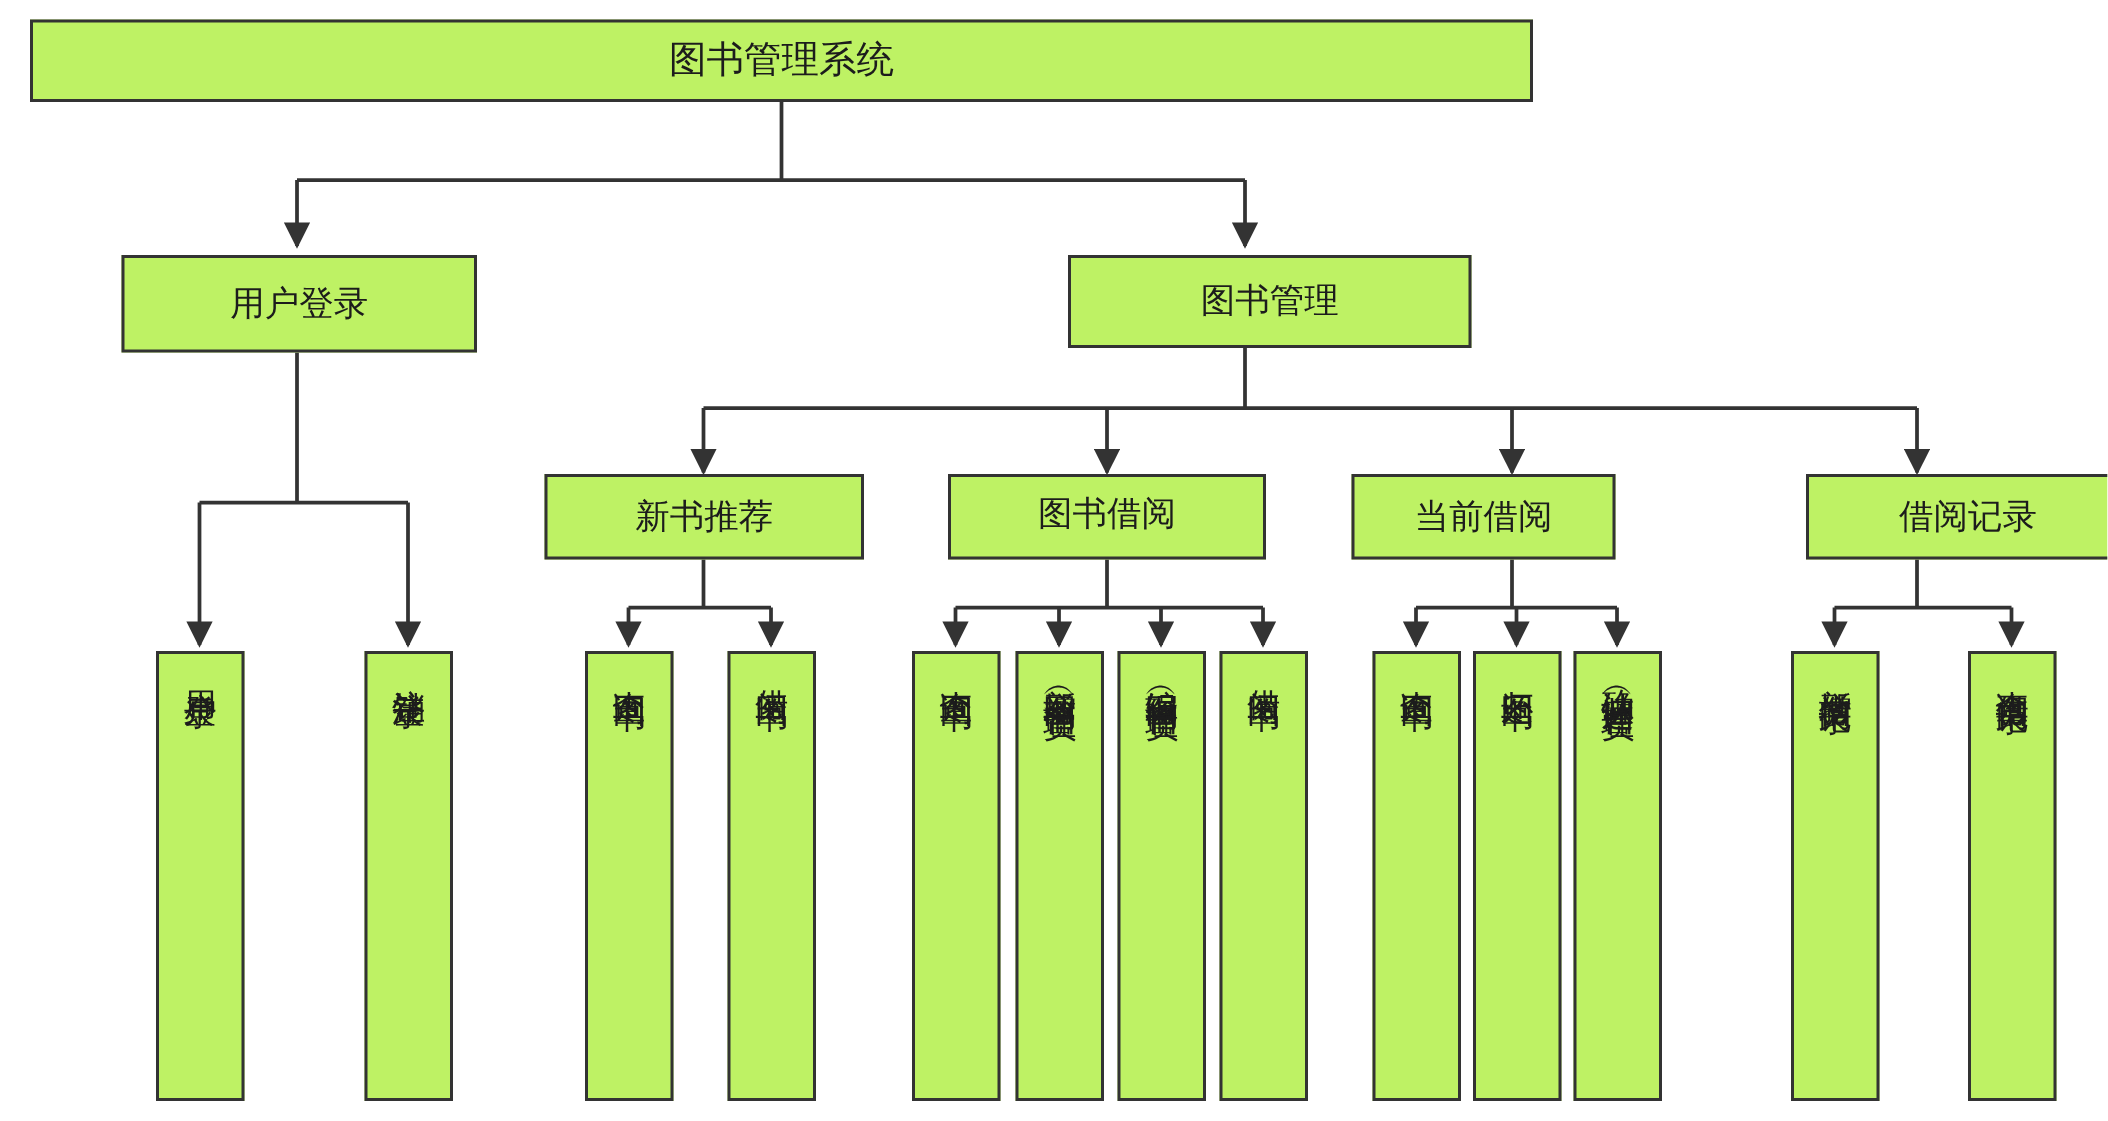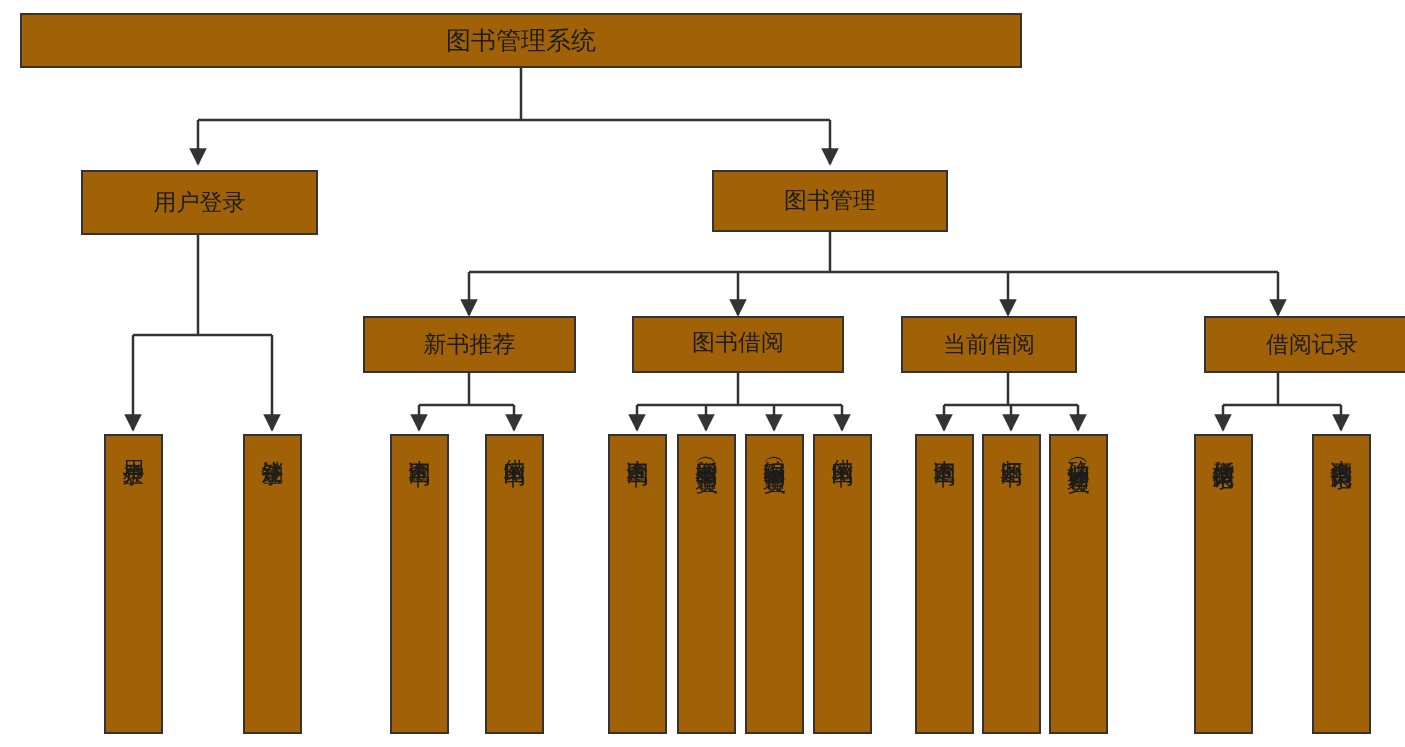--- a/index.html
+++ b/index.html
@@ -22,21 +22,21 @@
     position: absolute;
     left: 0;
     top: 0;
     width: 1405px;
     height: 747px;
     pointer-events: none;
   }
   .node {
     position: absolute;
     box-sizing: border-box;
-    background: #a16207;
+    background: #bef264;
     border: 2.5px solid #333333;
     display: flex;
     align-items: center;
     justify-content: center;
     color: #1c1c1c;
     line-height: 1.18;
     text-align: center;
     z-index: 2;
   }
   .node.root    { font-size: 25px; }
@@ -124,21 +124,21 @@
     </g>
   </svg>
 
   <div class="node root" style="left:20px; top:13px; width:1002px; height:55px;">
     <span>图书管理系统</span>
   </div>
 
   <div class="node lvl1" style="left:81px; top:170px; width:237px; height:65px;">
     <span>用户登录</span>
   </div>
-  <div class="node lvl1" style="left:712px; top:170px; width:236px; height:62px;">
+  <div class="node lvl1" style="left:712px; top:170px; width:269px; height:62px;">
     <span>图书管理</span>
   </div>
 
   <div class="node lvl2" style="left:363px; top:316px; width:213px; height:57px;">
     <span>新书推荐</span>
   </div>
   <div class="node lvl2" style="left:632px; top:316px; width:212px; height:57px;font-family:Liberation Mono, monospace;">
     <span>图书借阅</span>
   </div>
   <div class="node lvl2" style="left:901px; top:316px; width:176px; height:57px;">

